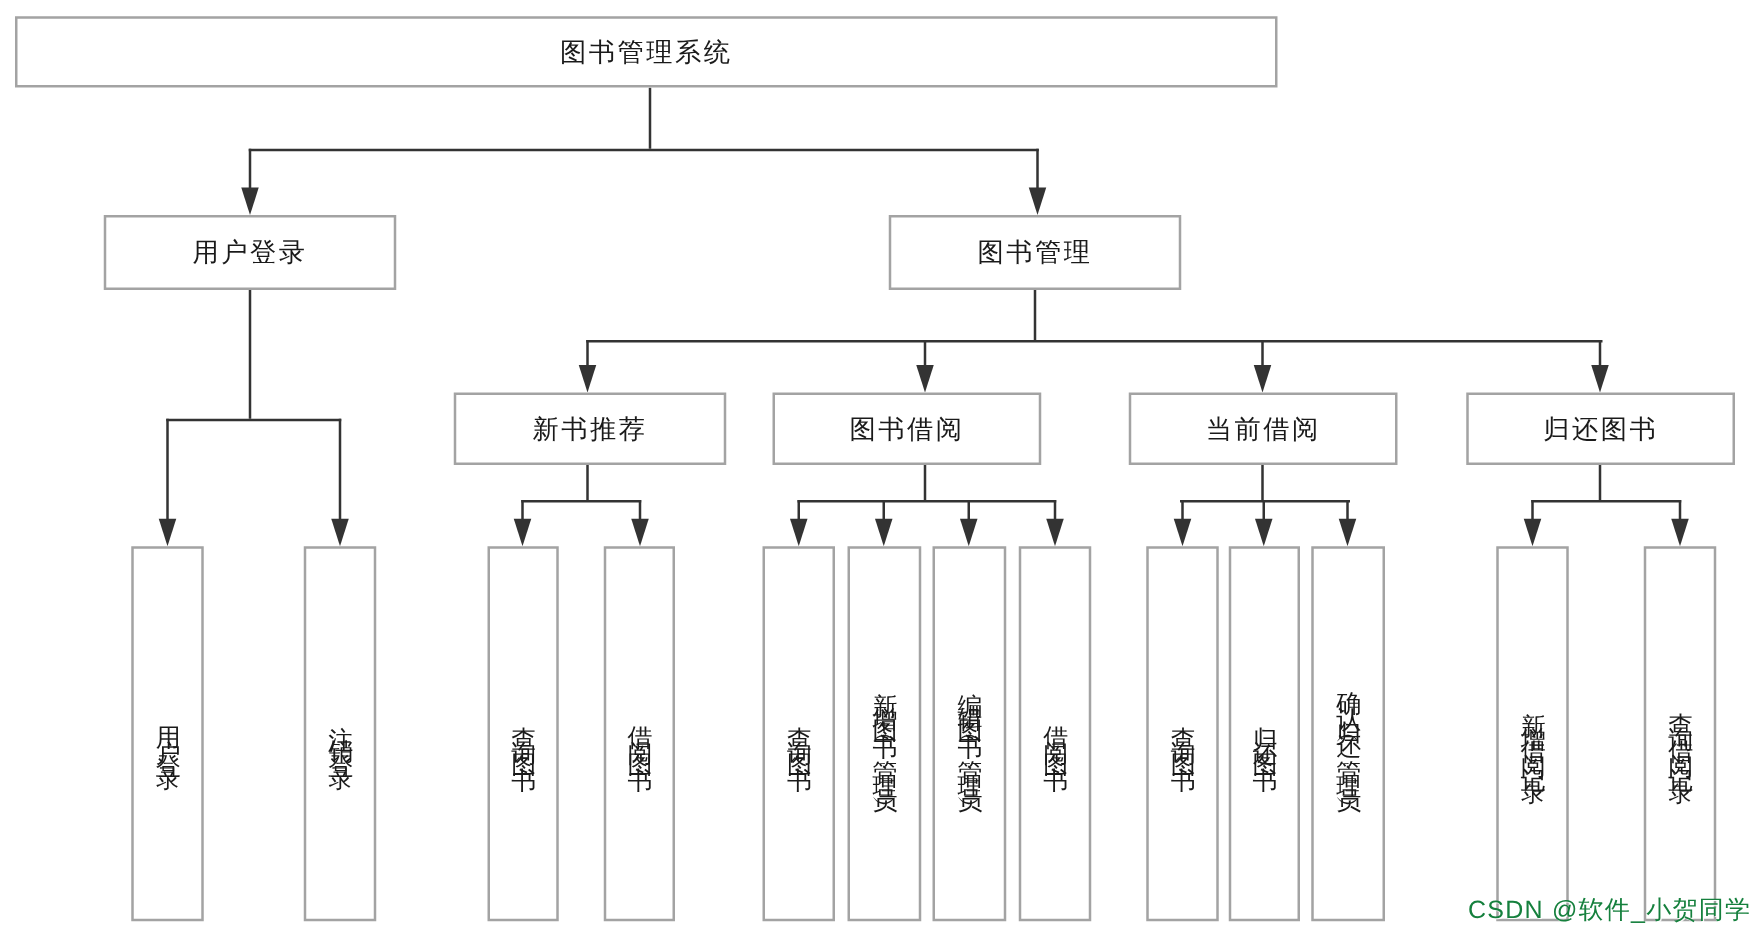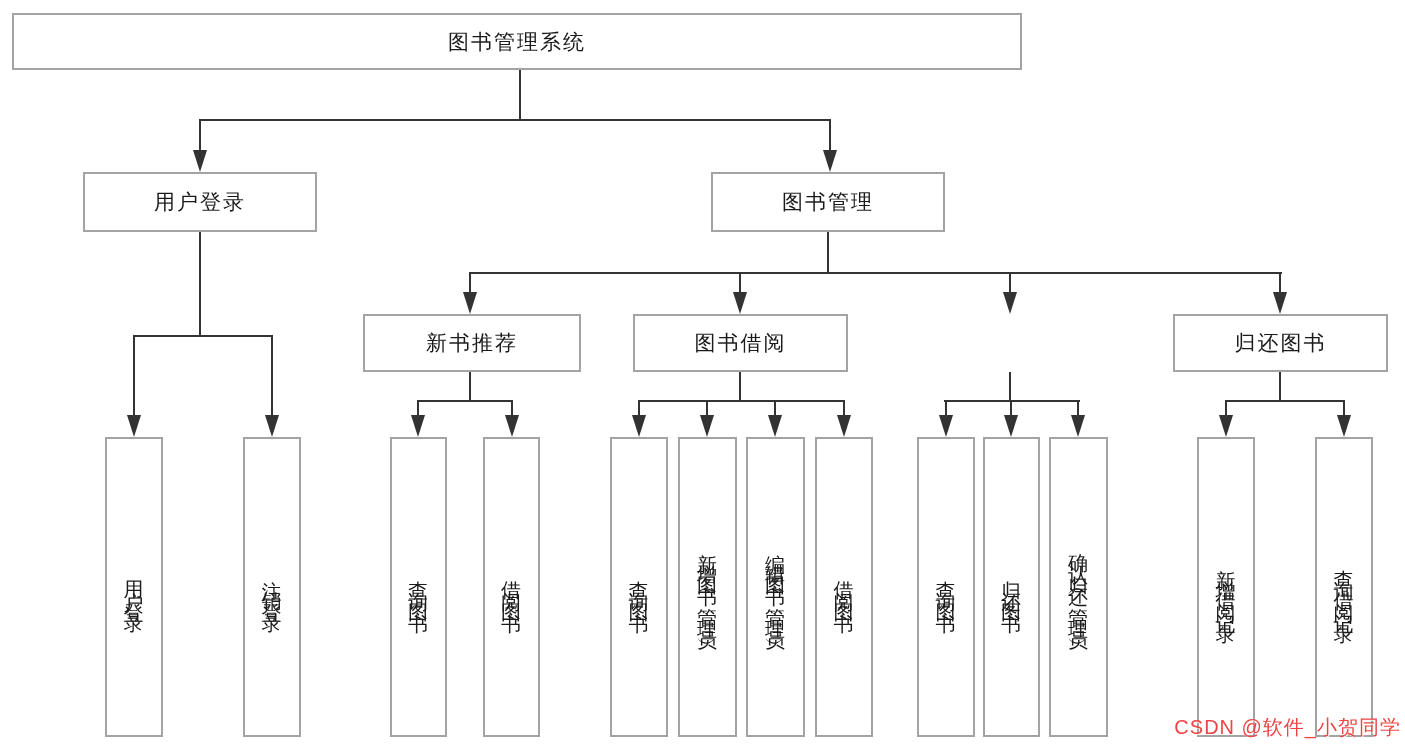--- a/index.html
+++ b/index.html
@@ -19,21 +19,21 @@
   }
   .vline{position:absolute;width:2px;background:#333333;}
   .hline{position:absolute;height:2px;background:#333333;}
   .arrow{
     position:absolute;width:0;height:0;
     border-left:7px solid transparent;border-right:7px solid transparent;
     border-top:22px solid #333333;
   }
   .watermark{
     position:absolute;right:4px;bottom:6px;z-index:5;
-    font-size:20px;letter-spacing:1px;color:#ef4444;
+    font-size:20px;letter-spacing:1px;color:#15803d;
     text-shadow:1px 1px 0 rgba(255,255,255,0.9);
     white-space:nowrap;
   }
 </style>
 </head>
 <body>
 
 <div class="canvas">
 
   <div class="vline" style="left:519px;top:70px;height:49px"></div>
@@ -102,22 +102,25 @@
   <div class="node" style="left:83px;top:172px;width:234px;height:60px">
     <span class="hlabel">用户登录</span>
   </div>
   <div class="node" style="left:711px;top:172px;width:234px;height:60px">
     <span class="hlabel">图书管理</span>
   </div>
 
   <div class="node" style="left:363px;top:314px;width:218px;height:58px">
     <span class="hlabel">新书推荐</span>
   </div>
-  <div class="node" style="left:633px;top:314px;width:215px;height:58px">
+  <div class="node" style="left:618px;top:314px;width:215px;height:58px">
     <span class="hlabel">图书借阅</span>
+  </div>
+  <div class="node" style="left:903px;top:314px;width:215px;height:58px">
+    <span class="hlabel">当前借阅</span>
   </div>
   <div class="node" style="left:1173px;top:314px;width:215px;height:58px">
     <span class="hlabel">归还图书</span>
   </div>
 
   <div class="node vbox" style="left:105px;width:58px">
     <span class="vlabel">用户登录</span>
   </div>
   <div class="node vbox" style="left:243px;width:58px">
     <span class="vlabel">注销登录</span>

